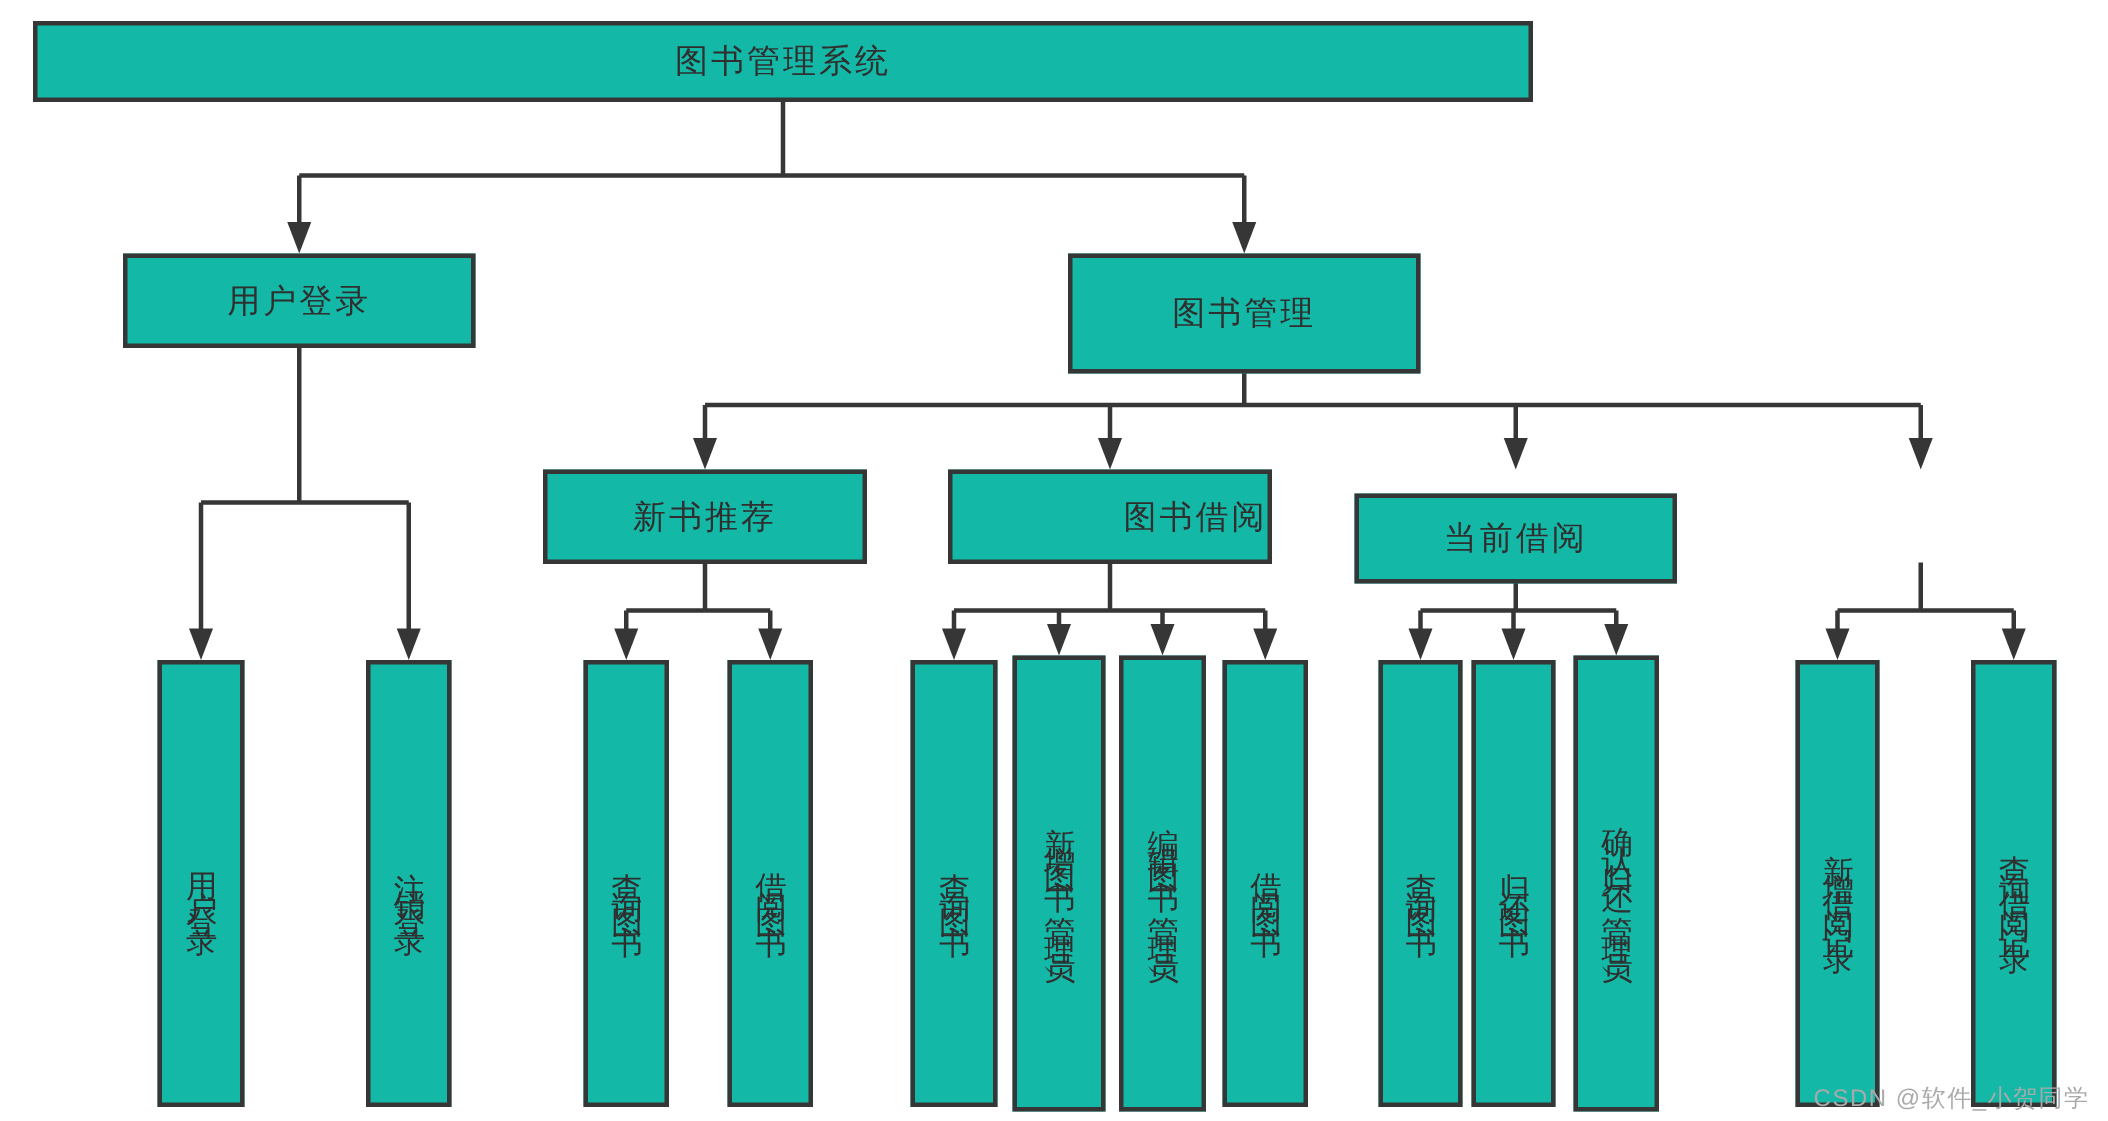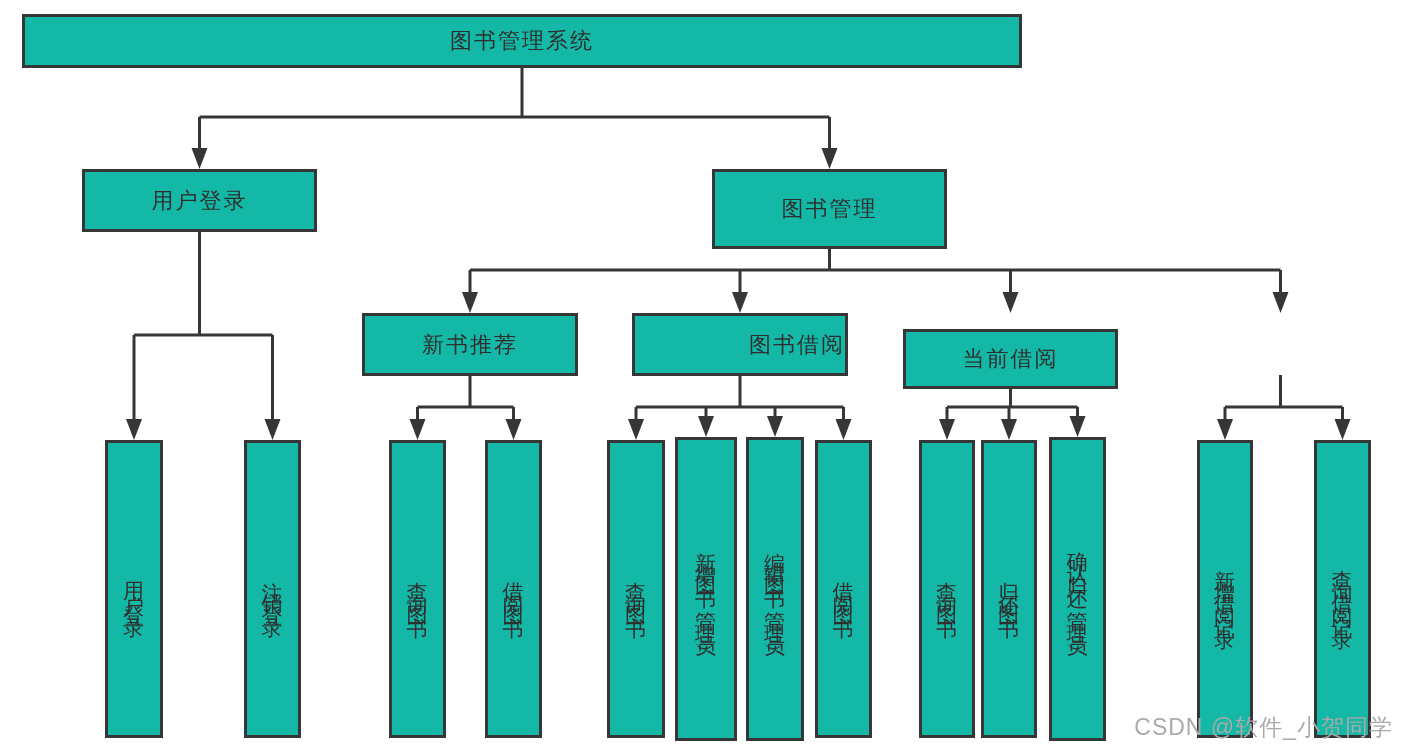--- a/index.html
+++ b/index.html
@@ -13,21 +13,21 @@
     box-sizing:border-box; display:flex; align-items:center; justify-content:center;
     color:#2f2f2f; white-space:nowrap;
   }
   .node-h { font-size:22px; letter-spacing:2px; }
   .node-v {
     writing-mode:vertical-rl; text-orientation:mixed;
     font-size:21px; letter-spacing:12px; line-height:1;
   }
   .watermark {
     position:absolute; right:12px; bottom:4px;
-    font-size:23px; letter-spacing:1px; z-index:5;
+    font-size:16px; letter-spacing:1px; z-index:5;
   }
 </style>
 </head>
 <body>
 
 <div class="canvas" id="diagram" style="background: rgb(255, 255, 255);">
   <svg id="connector-svg" width="1405" height="747">
       <path d="M522 68V117M199.5 117H829.5M199.5 117V153M199.5 232V335M134 335H272.5M134 335V424M272.5 335V424M829.5 117V153M829.5 232V270M470 270H1280.5M470 270V297M470 376V407M417.5 407H513.5M417.5 407V424M513.5 407V424M740 270V297M740 376V407M636 407H843.5M636 407V424M706 407V421M775 407V421M843.5 407V424M1010.5 270V297M1010.5 375V407M947 407H1077.5M947 407V424M1009 407V424M1077.5 407V421M1280.5 270V297M1280.5 375V407M1225 407H1342.5M1225 407V424M1342.5 407V424" fill="none" stroke="#363636" stroke-width="3"></path>
       <polygon points="191.5,148 207.5,148 199.5,169" fill="#363636"></polygon>
       <polygon points="126,419 142,419 134,440" fill="#363636"></polygon>

